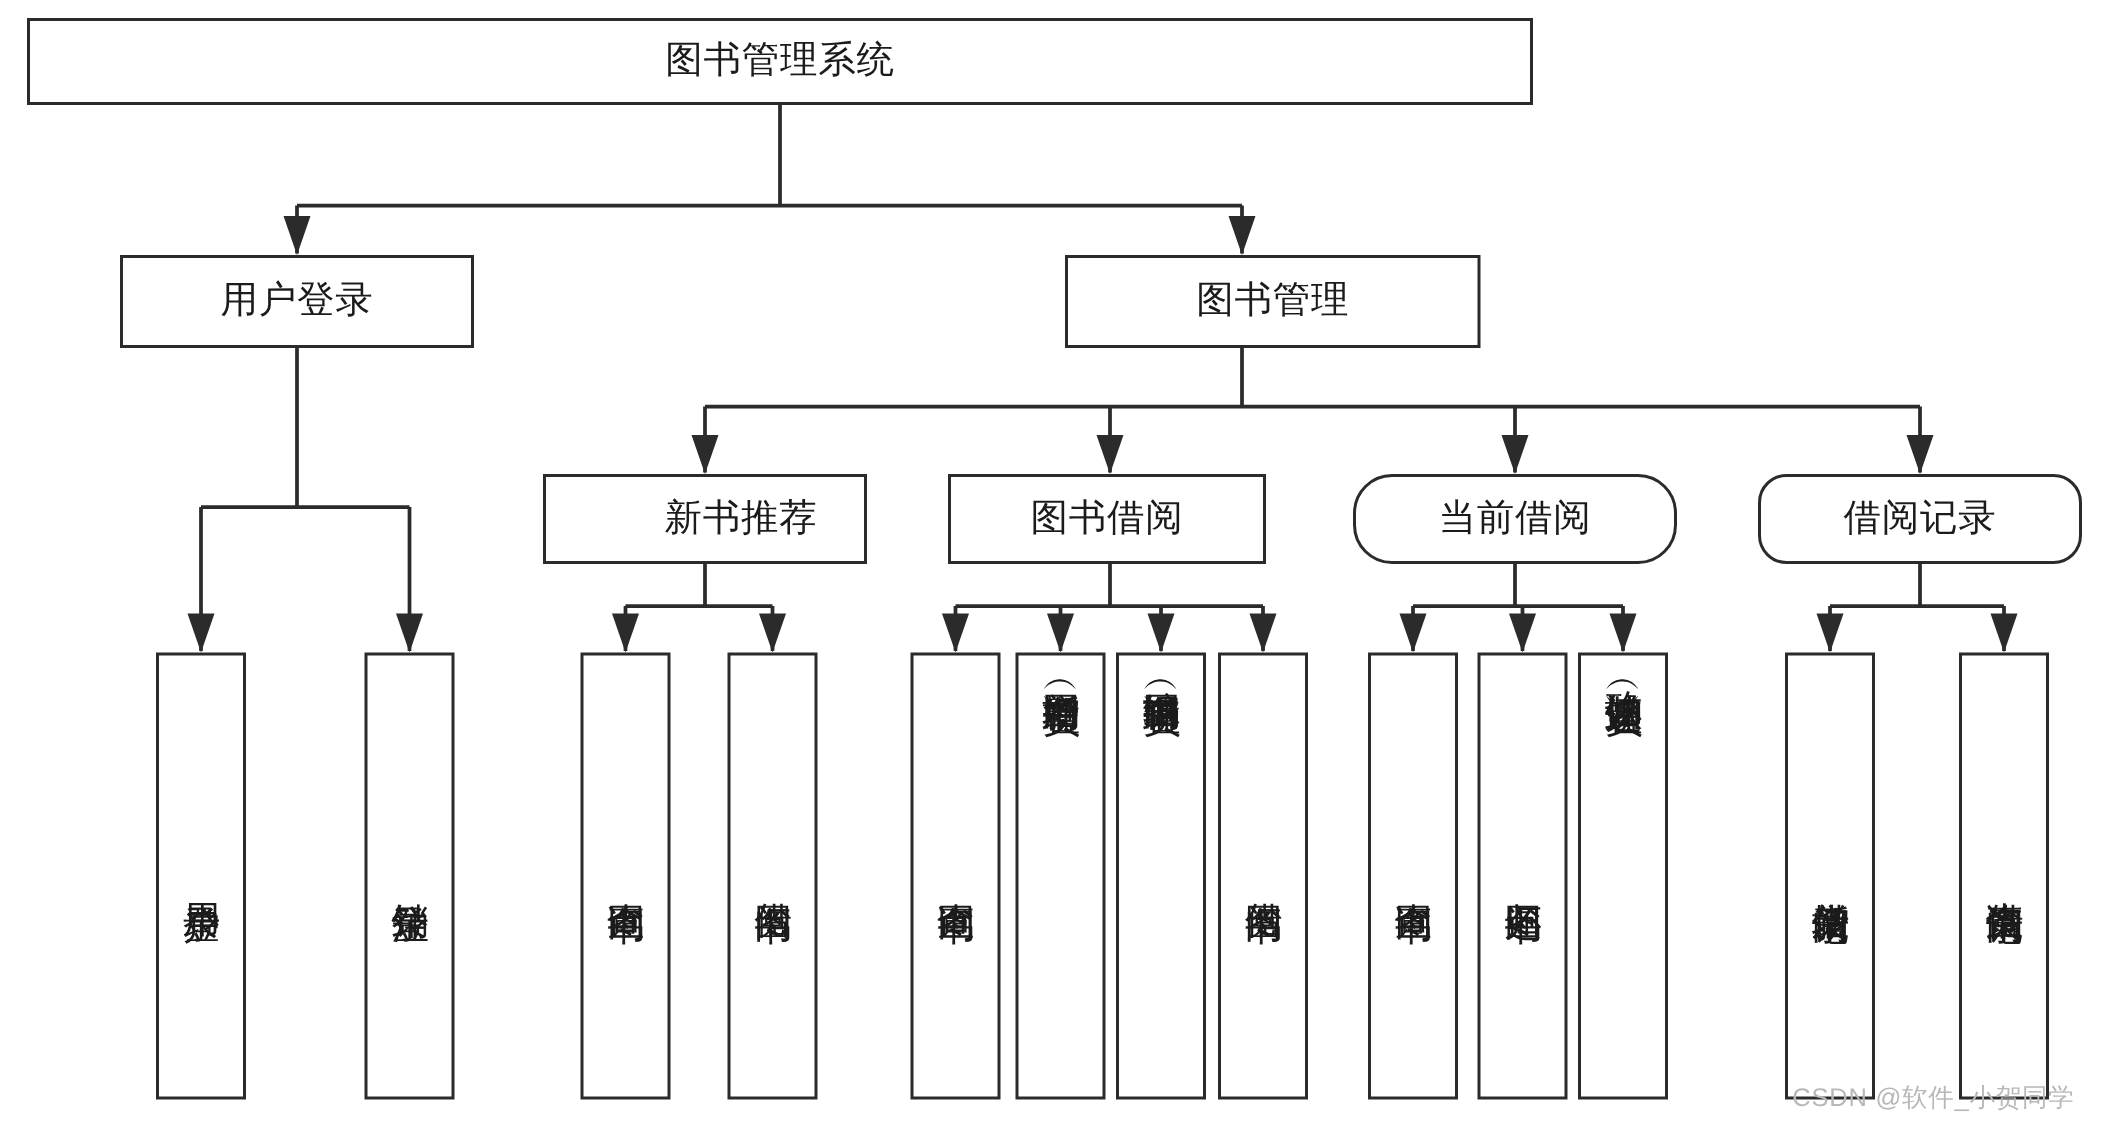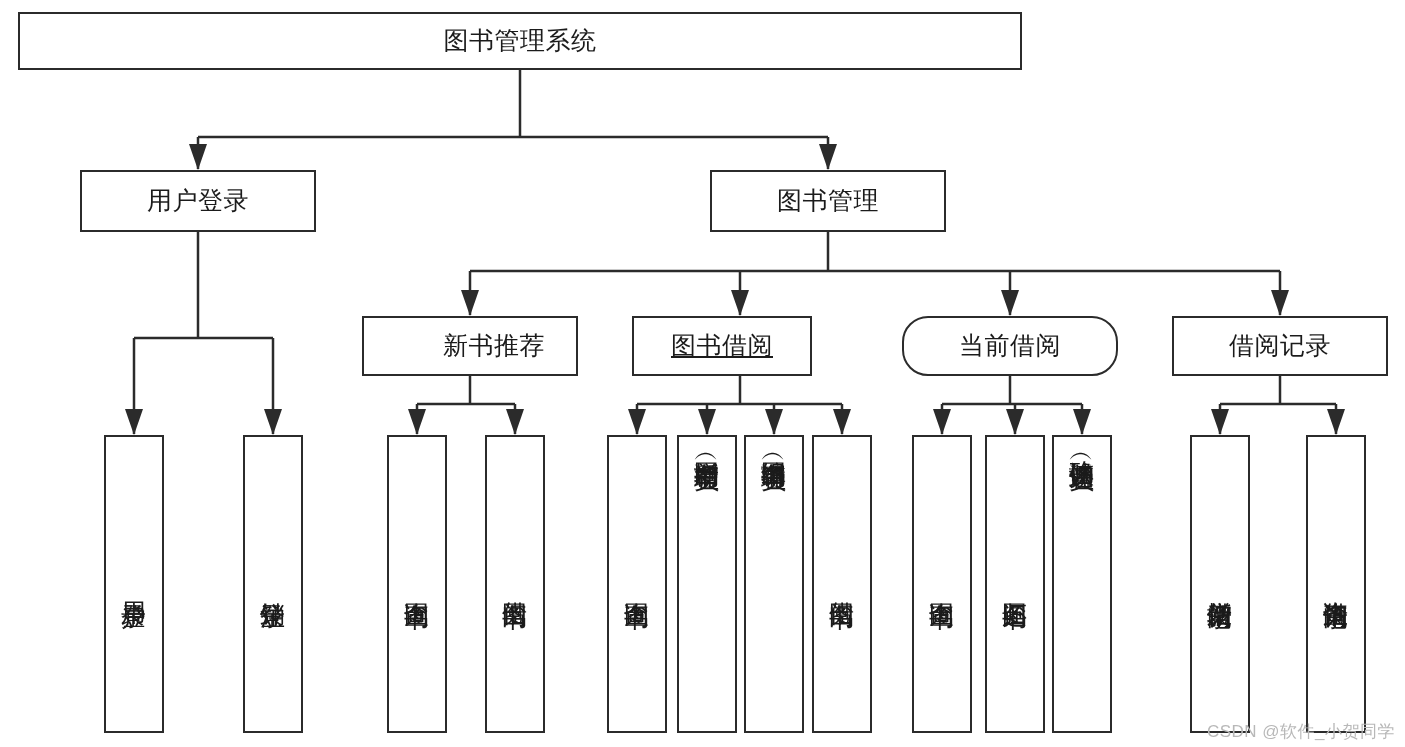--- a/index.html
+++ b/index.html
@@ -65,21 +65,21 @@
   .link-line {
     stroke: #2b2b2b;
     stroke-width: 2.5;
     fill: none;
   }
   .arrow-head {
     fill: #2b2b2b;
   }
   #watermark {
     position: absolute;
-    right: 10px;
+    right: 22px;
     bottom: 4px;
     font-size: 17px;
     color: #b8b8b8;
     letter-spacing: 0.5px;
     white-space: nowrap;
     font-family: "Liberation Sans", "DejaVu Sans", sans-serif;
   }
 </style>
 </head>
 <body>
@@ -139,33 +139,33 @@
       <line x1="1336" y1="404" x2="1336" y2="434" class="link-line"></line>
       <polygon points="1327,409 1345,409 1336,435" class="arrow-head"></polygon>
     </svg>
   <div id="nodes-layer">
       <div class="node horizontal" style="left: 18px; top: 12px; width: 1004px; height: 58px;">
         <span class="label">图书管理系统</span>
       </div>
       <div class="node horizontal" style="left: 80px; top: 170px; width: 236px; height: 62px;">
         <span class="label">用户登录</span>
       </div>
-      <div class="node horizontal" style="left: 710px; top: 170px; width: 236px; height: 62px;">
+      <div class="node horizontal" style="left: 710px; top: 170px; width: 277px; height: 62px;">
         <span class="label">图书管理</span>
       </div>
       <div class="node horizontal" style="left: 362px; top: 316px; width: 216px; height: 60px; padding-left: 48px;">
         <span class="label">新书推荐</span>
       </div>
-      <div class="node horizontal" style="left: 632px; top: 316px; width: 180px; height: 60px; text-decoration: underline;">
+      <div class="node horizontal" style="left: 632px; top: 316px; width: 212px; height: 60px;">
         <span class="label">图书借阅</span>
       </div>
       <div class="node horizontal" style="left: 902px; top: 316px; width: 216px; height: 60px; border-radius: 26px;">
         <span class="label">当前借阅</span>
       </div>
-      <div class="node horizontal" style="left: 1172px; top: 316px; width: 216px; height: 60px;">
+      <div class="node horizontal" style="left: 1172px; top: 316px; width: 216px; height: 60px; border-radius: 19px;">
         <span class="label">借阅记录</span>
       </div>
       <div class="node vertical" style="left: 104px; top: 435px; width: 60px; height: 298px;">
         <span class="label">用户登录</span>
       </div>
       <div class="node vertical" style="left: 243px; top: 435px; width: 60px; height: 298px;">
         <span class="label">注销登录</span>
       </div>
       <div class="node vertical" style="left: 387px; top: 435px; width: 60px; height: 298px;">
         <span class="label">查询图书</span>

